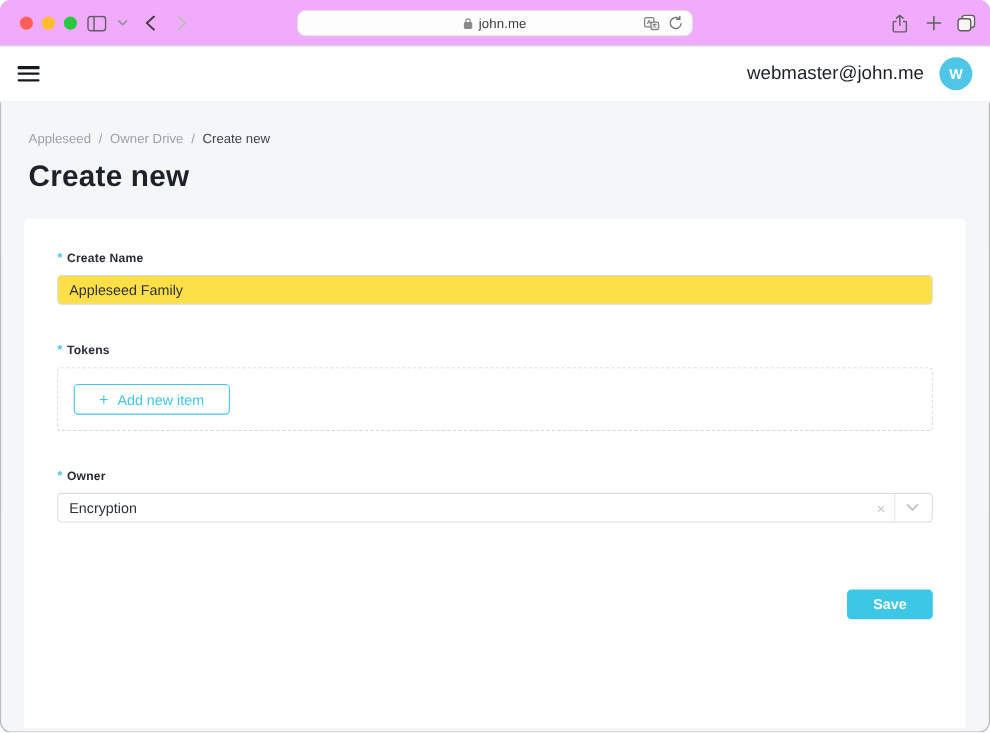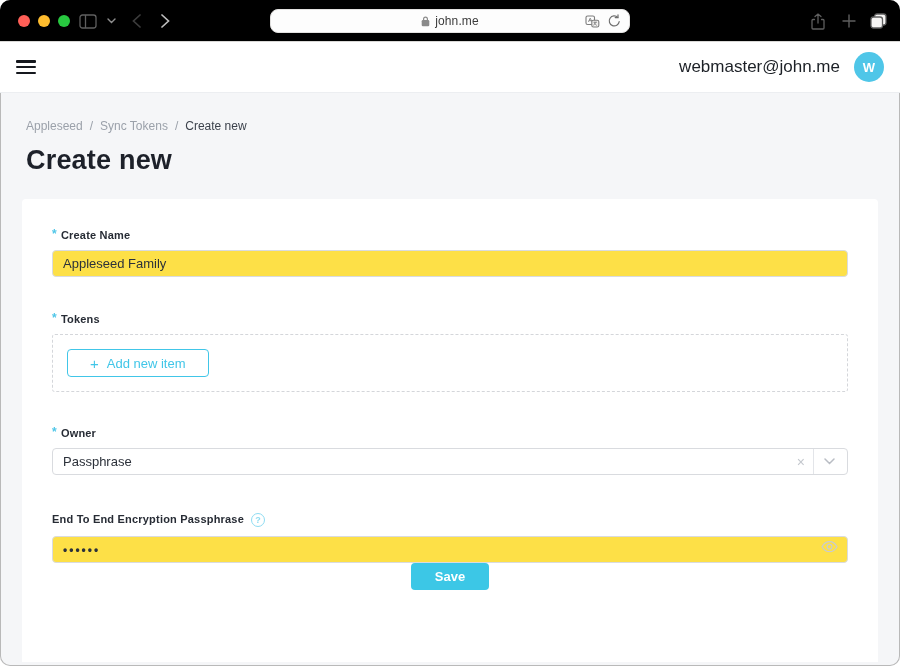--- a/index.html
+++ b/index.html
@@ -3,21 +3,21 @@
 <meta charset="utf-8">
 <style>
   * { margin:0; padding:0; box-sizing:border-box; }
   html,body { width:900px; height:666px; background:#ffffff; font-family:"Liberation Sans", sans-serif; }
   .window {
     position:relative; width:900px; height:666px; border-radius:10px; overflow:hidden;
     background:#f5f6f8; box-shadow:0 0 0 1px #b9b9b9 inset;
   }
 
   
-  .chrome { position:relative; height:42px; background:#000000; border-bottom:1px solid #d9d8d6;text-align:right; }
+  .chrome { position:relative; height:42px; background:#f0abfc; border-bottom:1px solid #d9d8d6;text-align:right; }
   .traffic { position:absolute; top:15px; left:18px; display:flex; gap:8px; }
   .light { width:12px; height:12px; border-radius:50%; }
   .light.red    { background:#ff5f57; }
   .light.yellow { background:#febc2e; }
   .light.green  { background:#28c840; }
   .chrome-ic { position:absolute; top:0; height:42px; display:flex; align-items:center; justify-content:center; }
   .chrome-ic svg { display:block; }
   .addressbar {
     position:absolute; left:270px; top:9px; width:360px; height:24px;
     background:#fdfdfd; border:1px solid #e2e1e0; border-radius:8px;
@@ -78,21 +78,21 @@
 
   .field-pass { margin-top:38px; }
   .help-badge {
     width:14px; height:14px; border-radius:50%; border:1px solid #8edcf2; color:#8edcf2;
     font-size:9px; font-weight:bold; display:inline-flex; align-items:center; justify-content:center; margin-left:3px;
   }
   .pass-wrap { position:relative; }
   .pass-input { letter-spacing:2px; font-weight:bold; font-size:12px; padding-right:36px; }
   .eye-btn { position:absolute; right:10px; top:50%; transform:translateY(-36%); cursor:pointer; display:flex; }
 
-  .save-row { display:flex; justify-content:center; }
+  .save-row { display:flex; justify-content:flex-end; margin-top:61px; }
   .save-btn {
     min-width:78px; height:27px; background:#3cc7e6; border:none; border-radius:4px;
     color:#ffffff; font-family:"Liberation Sans", sans-serif; font-size:13px; font-weight:600; cursor:pointer;
   }
 </style>
 </head>
 <body>
 
 <div class="window">
 
@@ -174,21 +174,21 @@
     <span class="user-email">webmaster@john.me</span>
     <div class="avatar">
       <span>W</span>
     </div>
   </div>
 
   <div class="content">
     <div class="breadcrumb">
       <span>Appleseed</span>
       <span>/</span>
-      <span>Sync Tokens</span>
+      <span>Owner Drive</span>
       <span>/</span>
       <span class="crumb-current">Create new</span>
     </div>
     <h1 class="page-title">Create new</h1>
 
     <div class="card">
 
       <div class="field">
         <div class="field-label">
           <span class="req">*</span>
@@ -209,47 +209,32 @@
           </button>
         </div>
       </div>
 
       <div class="field field-owner">
         <div class="field-label">
           <span class="req">*</span>
           <span>Owner</span>
         </div>
         <div class="select-box">
-          <span>Passphrase</span>
+          <span>Encryption</span>
           <span class="sel-spacer"></span>
           <span class="sel-clear">×</span>
           <span class="sel-divider"></span>
           <span class="sel-caret">
             <svg width="11" height="7" viewBox="0 0 11 7" fill="none" stroke="#b9bdc4" stroke-width="1.5" stroke-linecap="round">
               <path d="M1 1 L5.5 5.5 L10 1"></path>
             </svg>
           </span>
         </div>
       </div>
 
-      <div class="field field-pass">
-        <div class="field-label">
-          <span>End To End Encryption Passphrase</span>
-          <span class="help-badge">?</span>
-        </div>
-        <div class="pass-wrap">
-          <input class="text-input pass-input" type="text" value="••••••" style="">
-          <span class="eye-btn">
-            <svg width="17" height="12" viewBox="0 0 17 12" fill="none" stroke="#c8cbd0" stroke-width="1.2">
-              <path d="M1 6 C3.2 2.2 6 1 8.5 1 C11 1 13.8 2.2 16 6 C13.8 9.8 11 11 8.5 11 C6 11 3.2 9.8 1 6 Z"></path>
-              <circle cx="8.5" cy="6" r="2.4"></circle>
-            </svg>
-          </span>
-        </div>
-      </div>
 
       <div class="save-row">
         <button class="save-btn">Save</button>
       </div>
 
     </div>
   </div>
 </div>
 
 </body></html>

